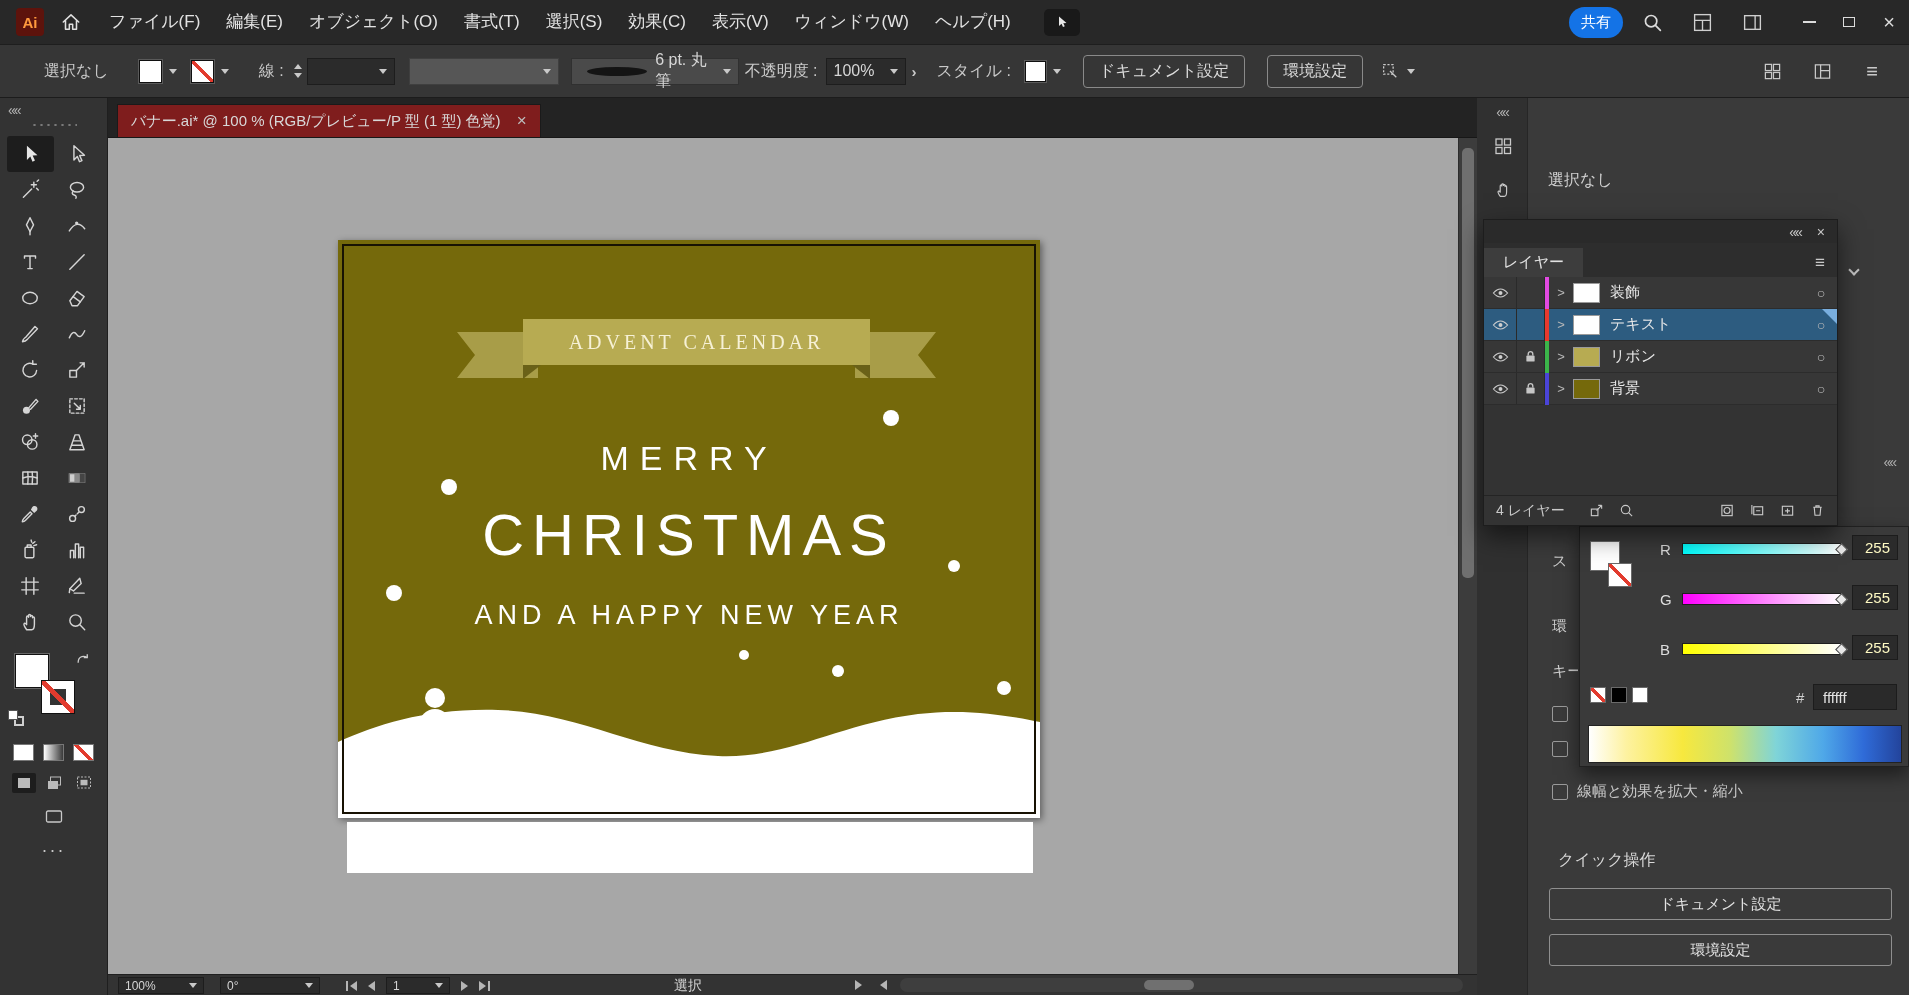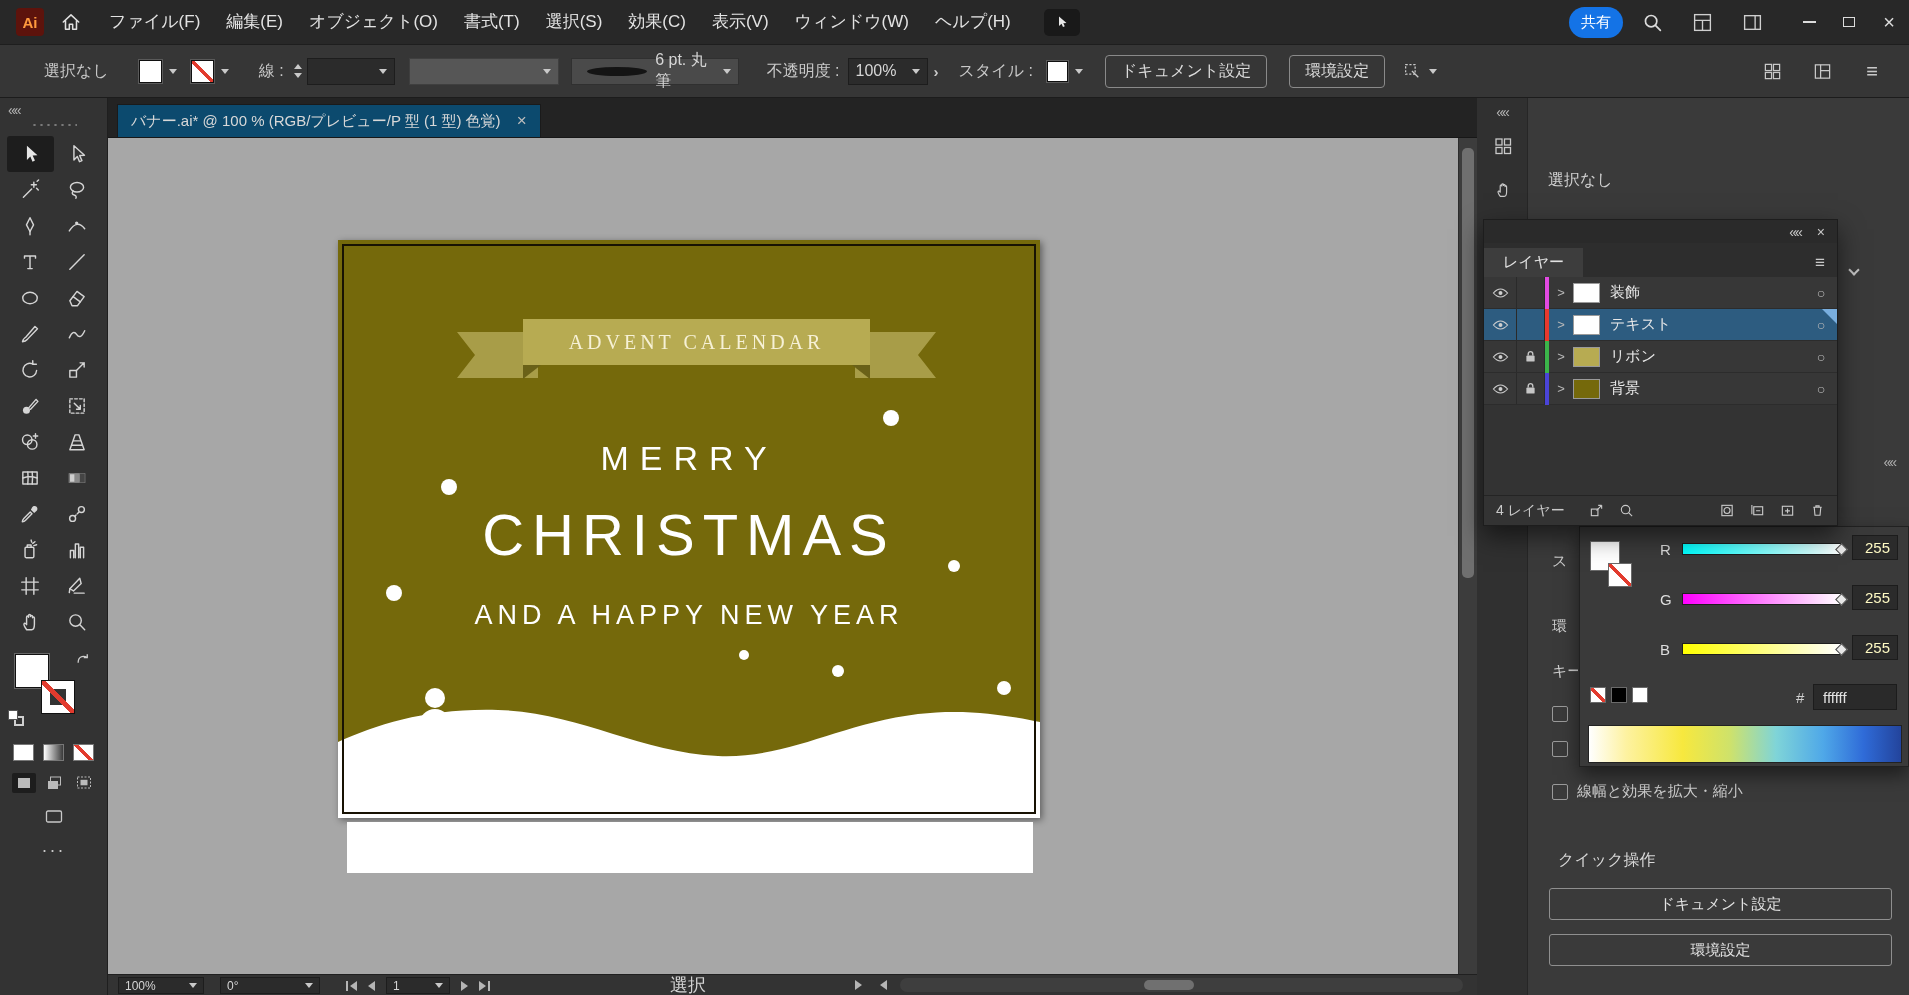--- a/index.html
+++ b/index.html
@@ -46,26 +46,26 @@
   .field.brush-def{width:168px;margin-left:12px;background:#4a4a4a;border-color:#303030;justify-content:flex-start}
   .field.brush-def span{flex:1;margin-left:8px}
   .brush-dot{width:9px;height:9px;border-radius:50%;background:#141414;flex:none}
   .field.opacity{width:80px;margin-left:8px}
   .flyout{margin-left:6px;color:#c9c9c9;font-size:15px;font-weight:bold}
   .bar-btn{border:1px solid #8a8a8a;border-radius:4px;padding:5px 15px;color:#dcdcdc;font-size:16px;
            background:transparent;margin-left:22px;white-space:nowrap;font-family:inherit}
   .iso-icon{display:flex;align-items:center;margin-left:18px}
   .cb-right{margin-left:auto;display:flex;align-items:center}
   .ham{color:#c9c9c9;font-size:20px}
-  .ml16{margin-left:28px}.ml30{margin-left:30px}.ml44{margin-left:44px}.ml20{margin-left:20px}
+  .ml16{margin-left:6px}.ml30{margin-left:30px}.ml44{margin-left:44px}.ml20{margin-left:20px}
 
   
   .tabbar{position:absolute;left:108px;top:98px;width:1369px;height:40px;background:#232323;
           border-bottom:1px solid #171717;display:flex;align-items:flex-end}
-  .doc-tab{height:33px;margin-left:9px;background:#0c4a6e;color:#d8d8d8;font-size:15px;display:flex;
+  .doc-tab{height:33px;margin-left:9px;background:#7f1d1d;color:#d8d8d8;font-size:15px;display:flex;
            align-items:center;padding:0 13px;gap:16px;border:1px solid #1a1a1a;border-bottom:none;white-space:nowrap}
   .tab-close{color:#bdbdbd;font-size:17px;cursor:default}
 
   
   .toolbar{position:absolute;left:0;top:98px;width:108px;height:897px;background:#333;border-right:1px solid #1f1f1f;z-index:10}
   .tb-collapse{color:#b5b5b5;font-size:14px;padding:4px 0 0 8px;letter-spacing:-2px}
   .tb-grip{width:46px;height:6px;margin:4px auto 8px;background:radial-gradient(circle,#7a7a7a 1px,transparent 1.3px);background-size:7px 6px}
   .tool-grid{display:grid;grid-template-columns:47px 47px;justify-content:center}
   .tool{height:36px;display:flex;align-items:center;justify-content:center;border-radius:3px}
   .tool.active{background:#1d1d1d}
@@ -109,21 +109,21 @@
 
   
   .statusbar{position:absolute;left:108px;top:974px;width:1369px;height:21px;background:#333;border-top:1px solid #202020;z-index:11}
   .sb-field{position:absolute;height:17px;top:2px;background:#2b2b2b;border:1px solid #1d1d1d;display:flex;
             align-items:center;justify-content:space-between;padding:0 6px;color:#d5d5d5;font-size:12px}
   .sb-nav{position:absolute;left:238px;top:0;height:21px;display:flex;align-items:center;gap:11px}
   .tri-l{width:0;height:0;border-top:5px solid transparent;border-bottom:5px solid transparent;border-right:7px solid #b5b5b5}
   .tri-r{width:0;height:0;border-top:5px solid transparent;border-bottom:5px solid transparent;border-left:7px solid #b5b5b5}
   .nav-bar{width:2px;height:10px;background:#b5b5b5}
   .nav-grp{display:flex;align-items:center;gap:2px}
-  .sb-tool{position:absolute;left:480px;top:0;width:200px;line-height:21px;text-align:center;color:#d5d5d5;font-size:18px}
+  .sb-tool{position:absolute;left:480px;top:0;width:200px;line-height:21px;text-align:center;color:#d5d5d5;font-size:14px}
   .sb-exp{position:absolute;left:747px;top:5px}
   .sb-lft{position:absolute;left:772px;top:5px}
   .hscroll{position:absolute;left:792px;right:14px;top:3px;height:14px;background:#3e3e3e;border-radius:7px}
   .hthumb{position:absolute;left:244px;top:2px;width:50px;height:10px;background:#707070;border-radius:5px}
 
   
   .right-dock{position:absolute;left:1477px;top:98px;width:432px;height:897px;background:#3a3a3a}
   .dock-strip{position:absolute;left:0;top:0;width:51px;height:100%;background:#303030;border-right:1px solid #262626}
   .strip-collapse{text-align:center;color:#b5b5b5;font-size:14px;margin-top:6px;letter-spacing:-2px}
   .strip-icon{width:51px;height:36px;display:flex;align-items:center;justify-content:center;margin-top:8px}

